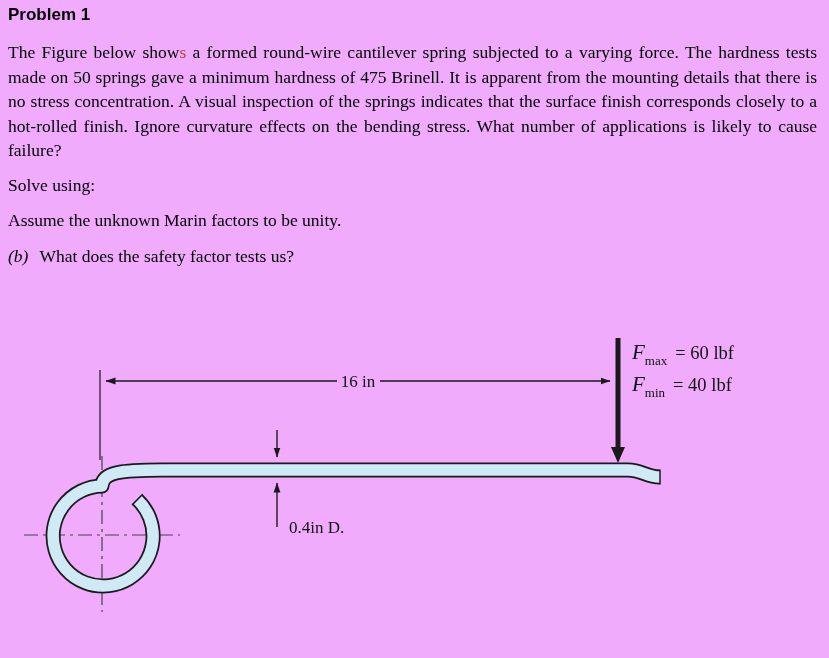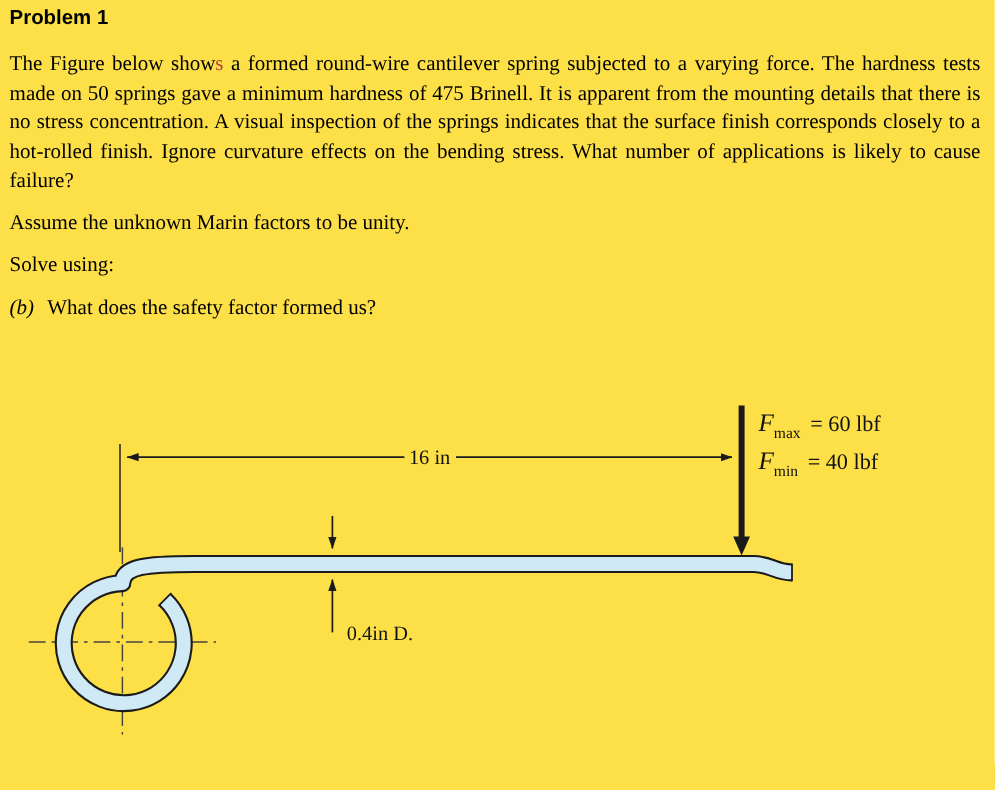--- a/index.html
+++ b/index.html
@@ -1,20 +1,20 @@
 <!DOCTYPE html>
 <html><head>
 <meta charset="utf-8">
 <style>
   html, body { margin: 0; padding: 0; background: #ffffff; }
   .page {
     position: relative;
     width: 829px;
     height: 658px;
-    background: #fde047;
+    background: #f0abfc;
     overflow: hidden;
     font-family: "Liberation Serif", serif;
     color: #000000;
   }
   .content {
     position: absolute;
     left: 8px;
     top: 5px;
     width: 813px;
   }
@@ -62,26 +62,26 @@
 </head>
 <body>
 
 <div class="page">
 
   <div class="content">
     <h1 class="doc-title">Problem 1</h1>
 
     <p class="body-par"><span>The Figure below show</span><span class="hl-char">s</span><span> a formed round-wire cantilever spring subjected to a varying force. The hardness tests made on 50 springs gave a minimum hardness of 475 Brinell. It is apparent from the mounting details that there is no stress concentration. A visual inspection of the springs indicates that the surface finish corresponds closely to a hot-rolled finish. Ignore curvature effects on the bending stress. What number of applications is likely to cause failure?</span></p>
 
+    <p class="simple-par">Solve using:</p>
+
     <p class="simple-par">Assume the unknown Marin factors to be unity.</p>
 
-    <p class="simple-par">Solve using:</p>
 
-
-    <p class="list-item"><span class="item-label">(b)</span><span>What does the safety factor formed us?</span></p>
+    <p class="list-item"><span class="item-label">(b)</span><span>What does the safety factor tests us?</span></p>
   </div>
 
   <div class="figure-wrap">
     <svg viewBox="0 0 829 332" width="829" height="332" xmlns="http://www.w3.org/2000/svg">
       <defs>
         <marker id="arr" markerWidth="11" markerHeight="9" refX="9.5" refY="4" orient="auto" markerUnits="userSpaceOnUse">
           <path d="M10,4 L0,0.6 L0,7.4 z" fill="#1a1a1a"></path>
         </marker>
       </defs>
 

